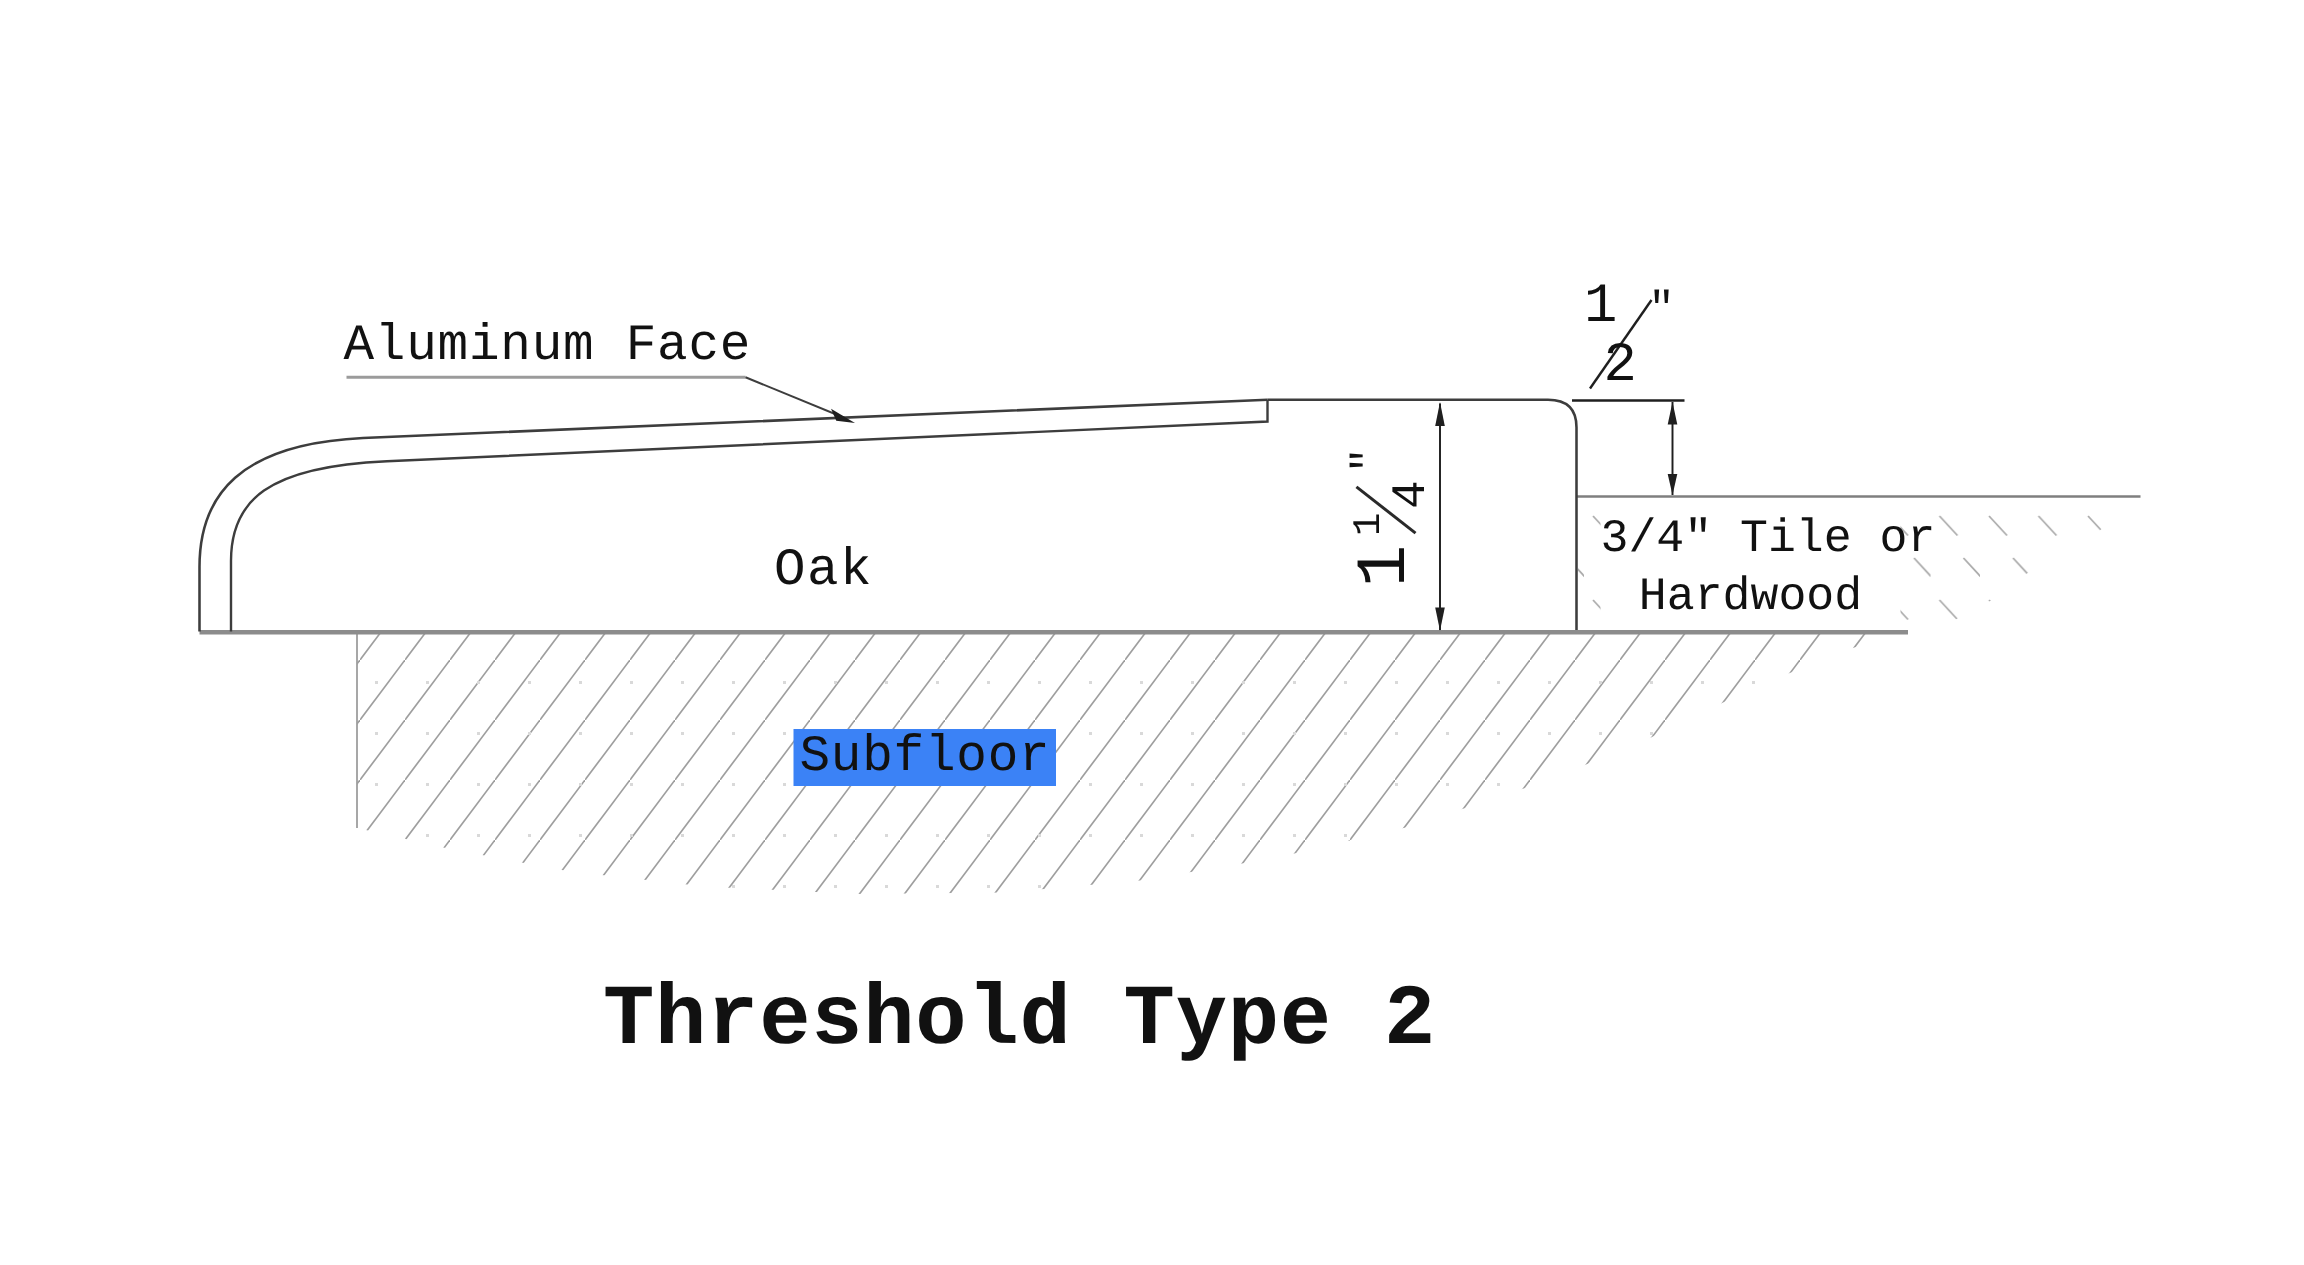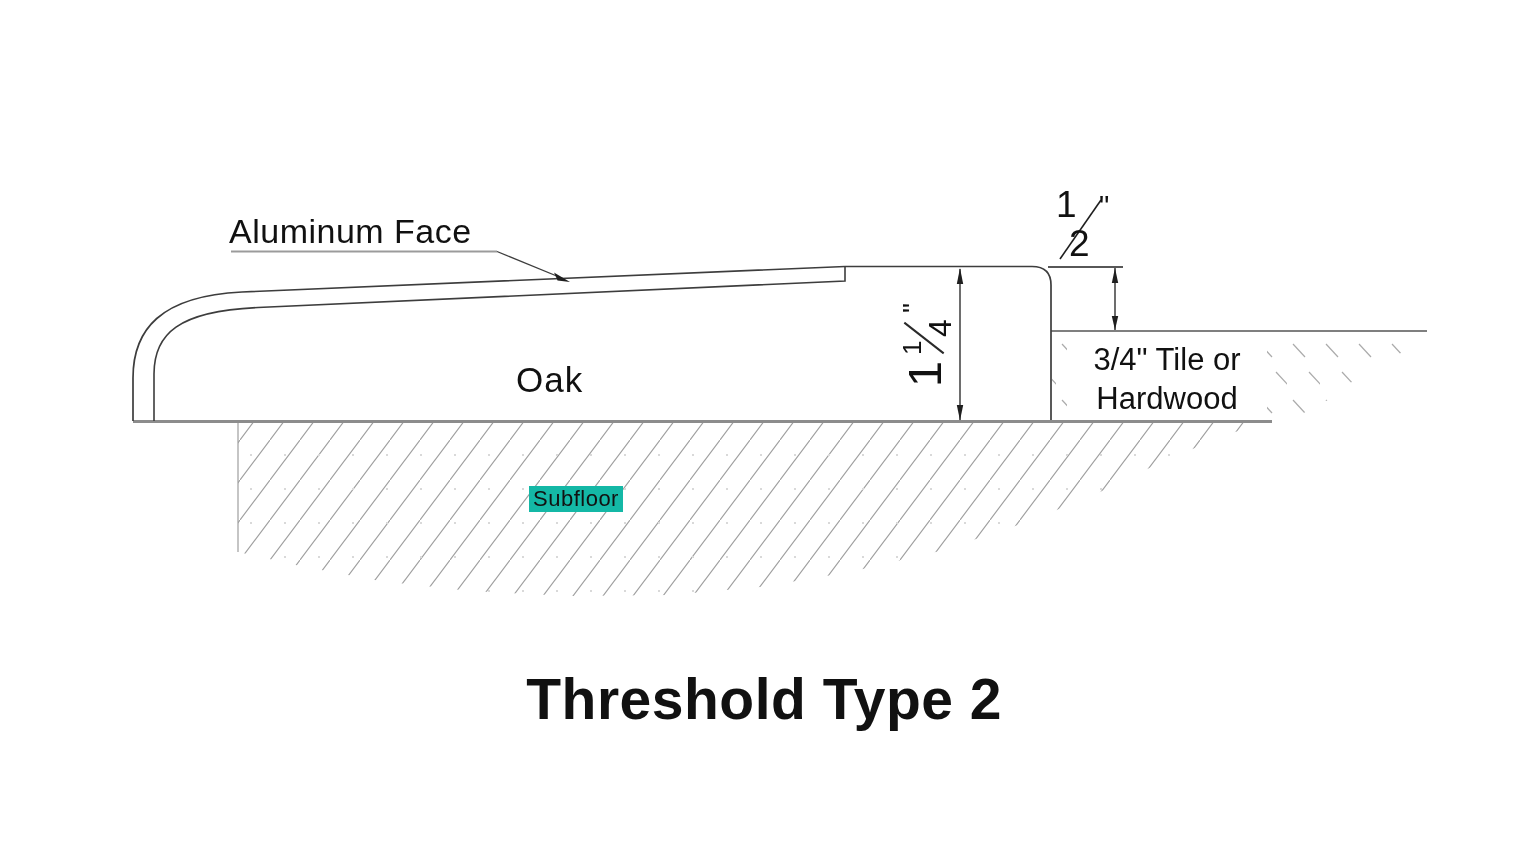--- a/index.html
+++ b/index.html
@@ -1,26 +1,26 @@
 <!DOCTYPE html>
 <html><head>
 <meta charset="utf-8">
 <style>
   html,body{margin:0;padding:0;background:#fff;}
   #stage{
     position:relative;width:1536px;height:798px;background:#fff;overflow:hidden;
-    font-family:Liberation Sans, sans-serif;color:#111;
+    font-family:Liberation Mono, monospace;color:#111;
   }
   #drawing-svg{position:absolute;left:0;top:0;}
   .lbl{position:absolute;white-space:nowrap;color:#111;}
   .lbl-aluminum{left:229px;top:212px;font-size:34px;letter-spacing:.5px;}
   .lbl-oak{left:516px;top:347px;font-size:35px;letter-spacing:1px;margin-top:13px;}
-  .lbl-subfloor{left:529px;top:486px;font-size:22px;letter-spacing:.5px;background:#14b8a6;padding:0 4px;}
+  .lbl-subfloor{left:529px;top:486px;font-size:34px;letter-spacing:.5px;background:#3b82f6;padding:0 4px;}
   .lbl-floor{left:1067px;top:340px;width:200px;text-align:center;font-size:31px;line-height:39px;background:#fff;white-space:nowrap;}
-  .lbl-title{left:402px;top:666px;width:600px;text-align:right;font-size:57px;font-weight:bold;letter-spacing:.5px;}
+  .lbl-title{left:402px;top:649px;width:600px;text-align:left;font-size:57px;font-weight:bold;letter-spacing:.5px;}
   
   .frac-half{position:absolute;left:1048px;top:182px;width:80px;height:80px;font-size:37px;}
   .frac-half .num{position:absolute;left:8px;top:2px;}
   .frac-half .den{position:absolute;left:21px;top:41px;}
   .frac-half .unit{position:absolute;left:51px;top:8px;font-size:29px;}
   
   .dim-height{
     position:absolute;left:869px;top:317px;width:110px;height:56px;
     transform:rotate(-90deg);display:flex;align-items:center;justify-content:center;
   }

